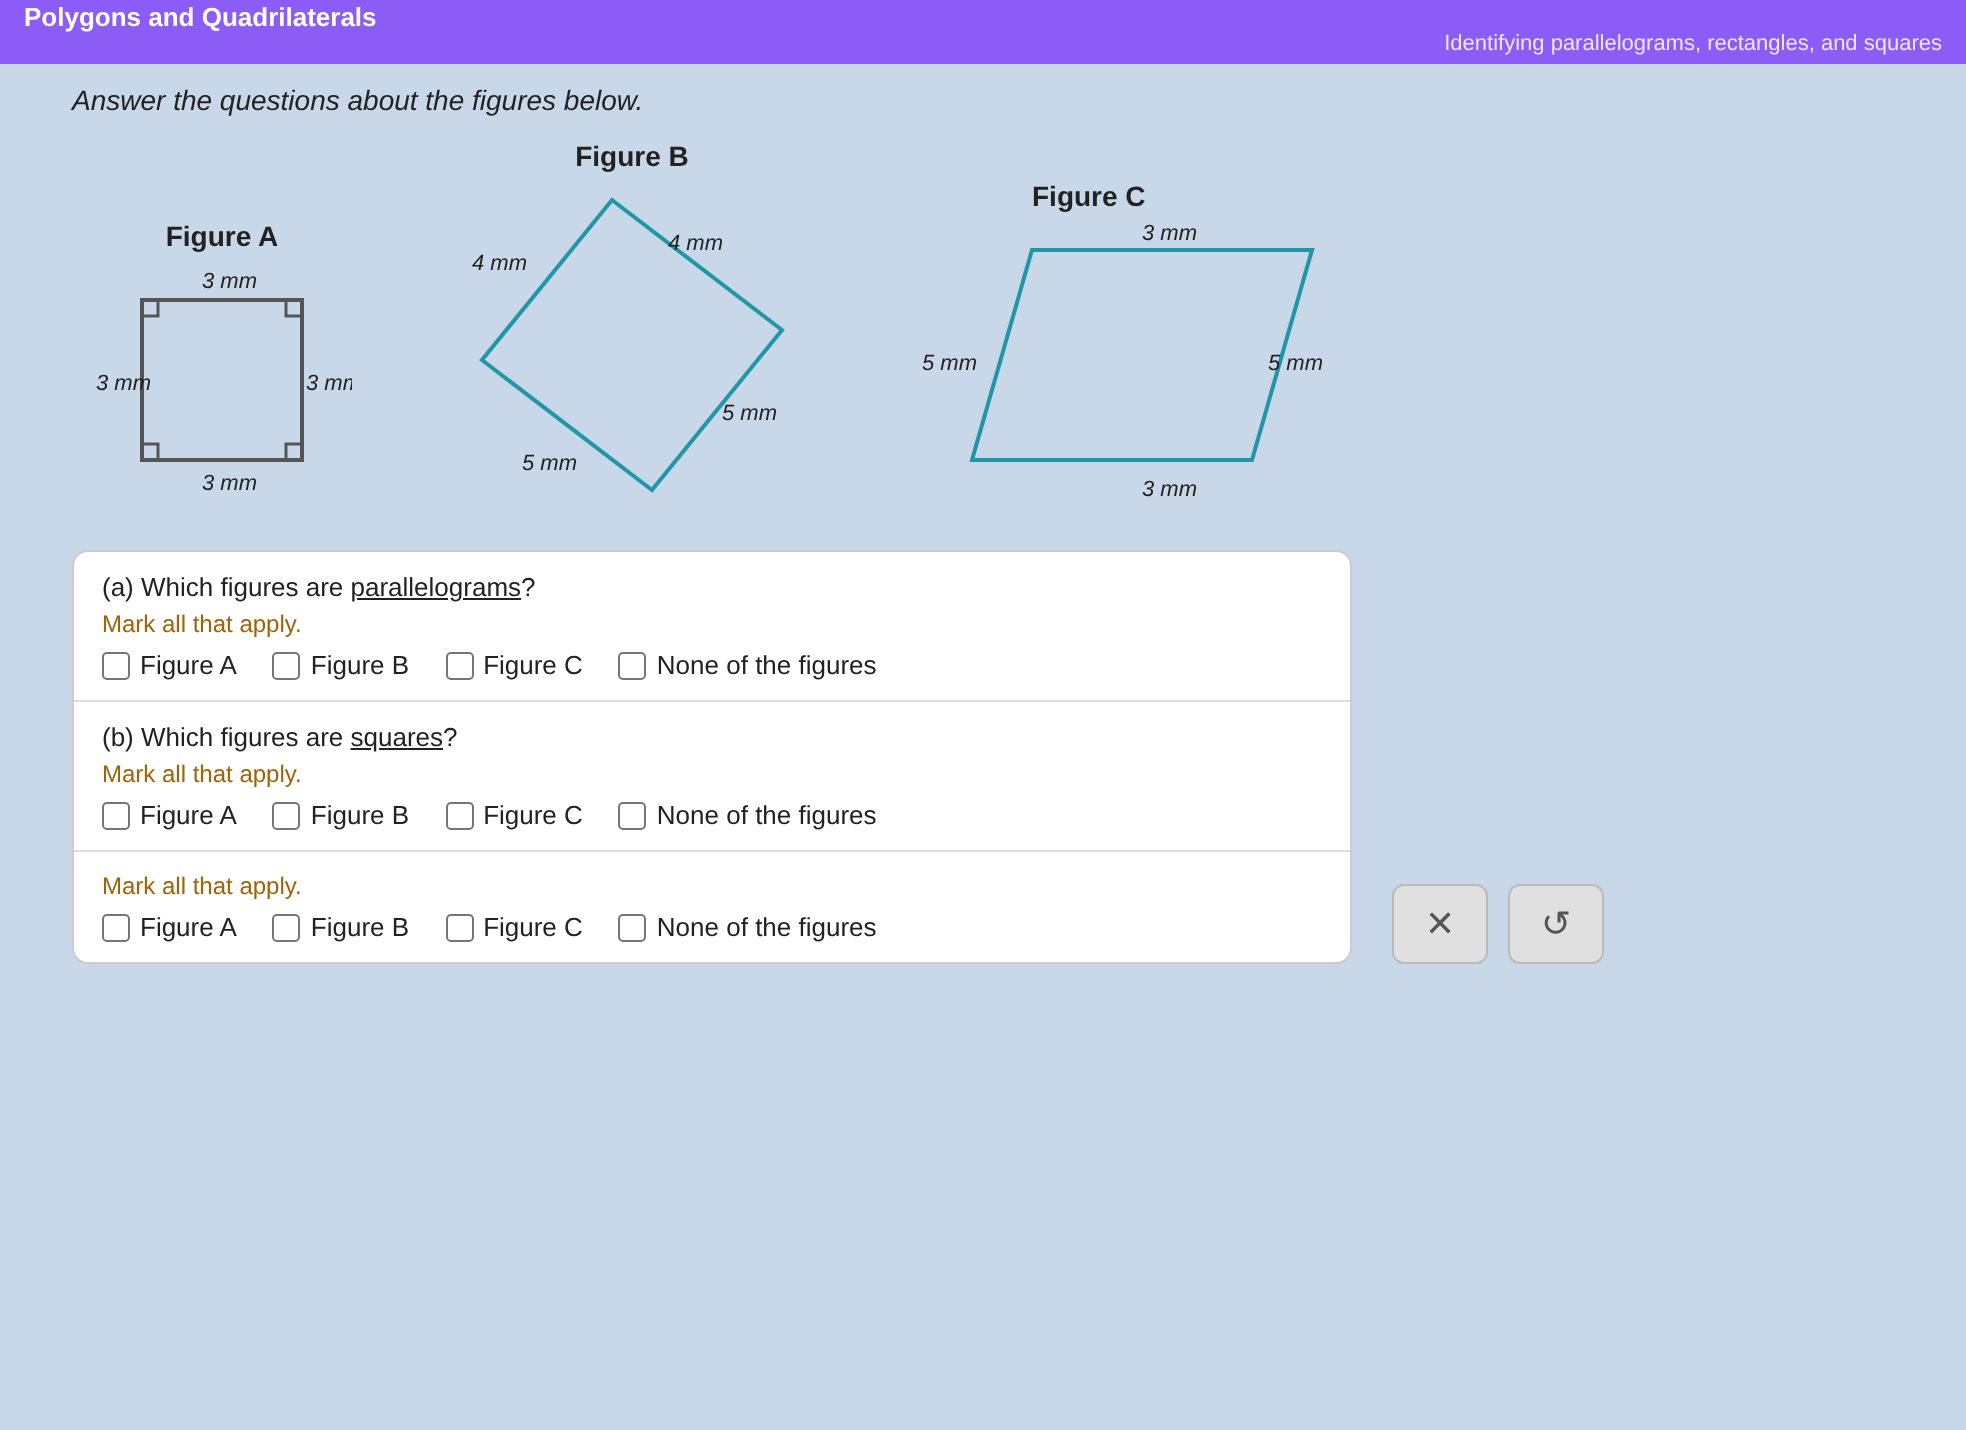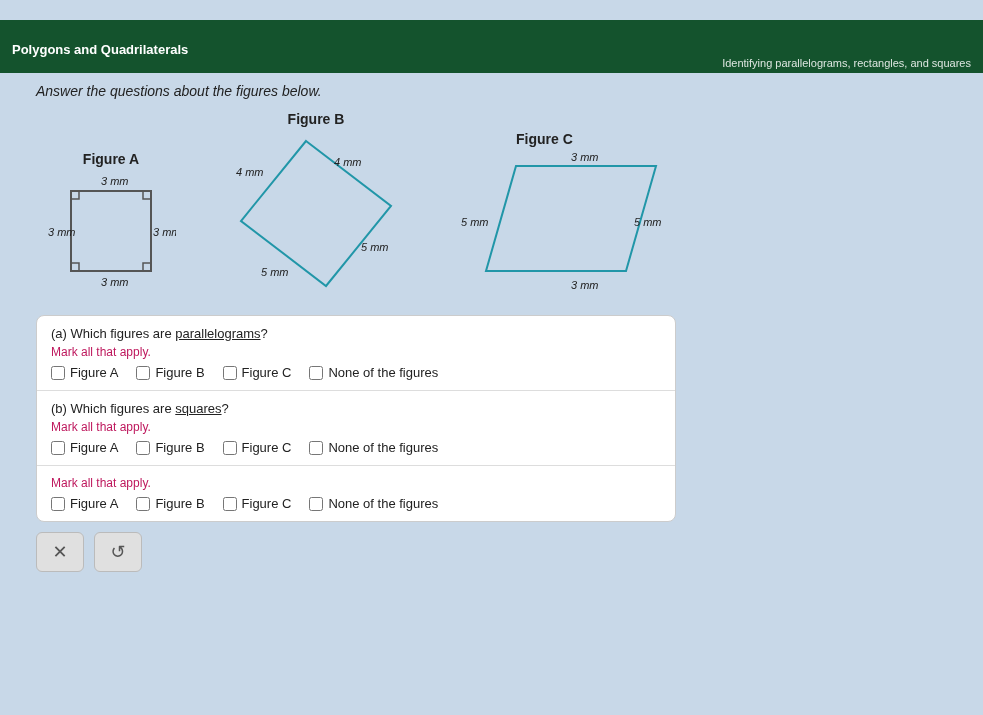--- a/index.html
+++ b/index.html
@@ -7,28 +7,27 @@
     body {
       font-family: Arial, sans-serif;
       background: #c8d8e8;
       width: 983px;
       height: 715px;
       overflow: hidden;
       position: relative;
     }
 
     .top-bar {
-      background: #14532d;
+      background: #8b5cf6;
       color: white;
-      padding: 22px 12px 4px 12px;
+      padding: 1px 12px 4px 12px;
       font-size: 13px;
       font-weight: bold;
       position: relative;
       z-index: 10;
-      margin-top: 20px;
     }
 
     .top-bar .subtitle {
       font-size: 11px;
       font-weight: normal;
       opacity: 0.85;
       text-align: right;
     }
 
     .main-content {
@@ -90,21 +89,21 @@
       color: #222;
       margin-bottom: 4px;
     }
 
     .question-title u {
       text-decoration: underline;
     }
 
     .mark-all {
       font-size: 12px;
-      color: #be185d;
+      color: #a16207;
       margin-bottom: 6px;
     }
 
     .choices {
       display: flex;
       flex-direction: row;
       gap: 18px;
       align-items: center;
     }
 
@@ -204,21 +203,21 @@
           <text x="115" y="10" font-size="11" fill="#222" font-style="italic">3 mm</text>
           <text x="115" y="138" font-size="11" fill="#222" font-style="italic">3 mm</text>
           <text x="178" y="75" font-size="11" fill="#222" font-style="italic">5 mm</text>
           <text x="5" y="75" font-size="11" fill="#222" font-style="italic">5 mm</text>
         </svg>
       </div>
     </div>
 
   </div>
 
-  <div style="display:flex; flex-direction:column; align-items:flex-start;">
+  <div style="display:flex; gap:20px; align-items:flex-end;">
 
     <div class="questions-panel">
 
       <div class="question-row">
         <div class="question-title">
           <span>(a)</span>
           Which figures are <u>parallelograms</u>?
         </div>
         <div class="mark-all">Mark all that apply.</div>
         <div class="choices">

